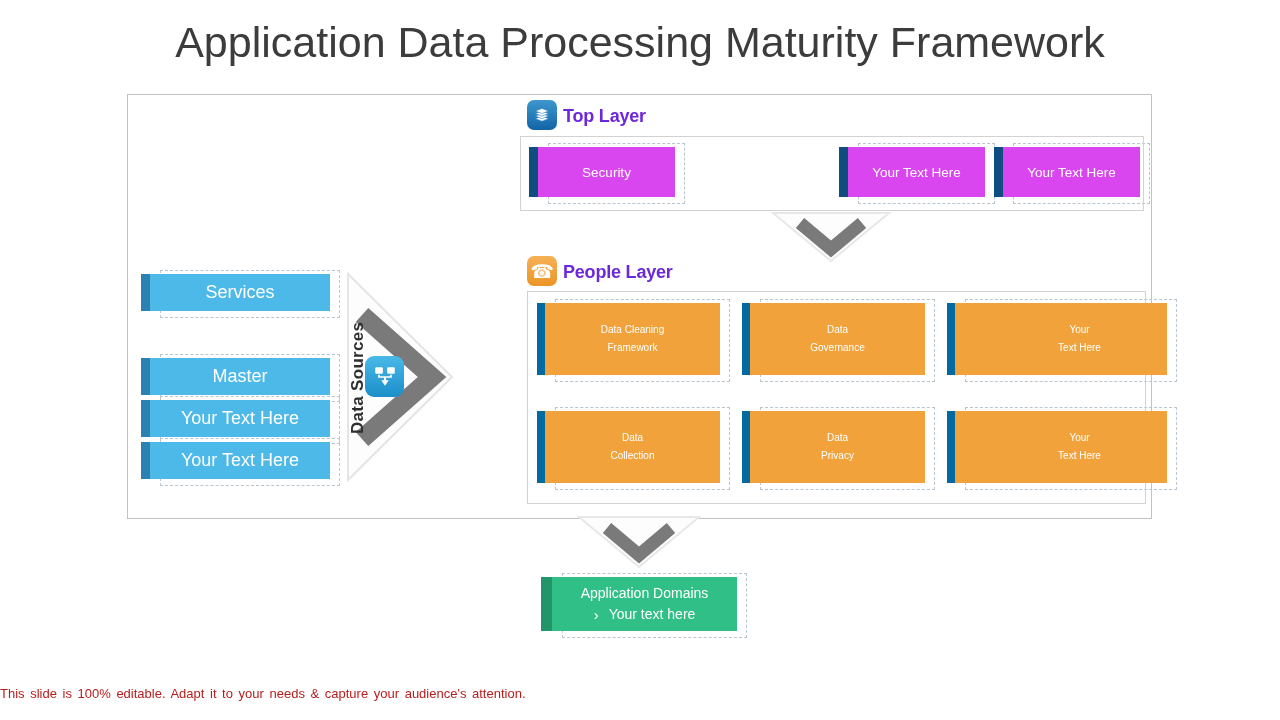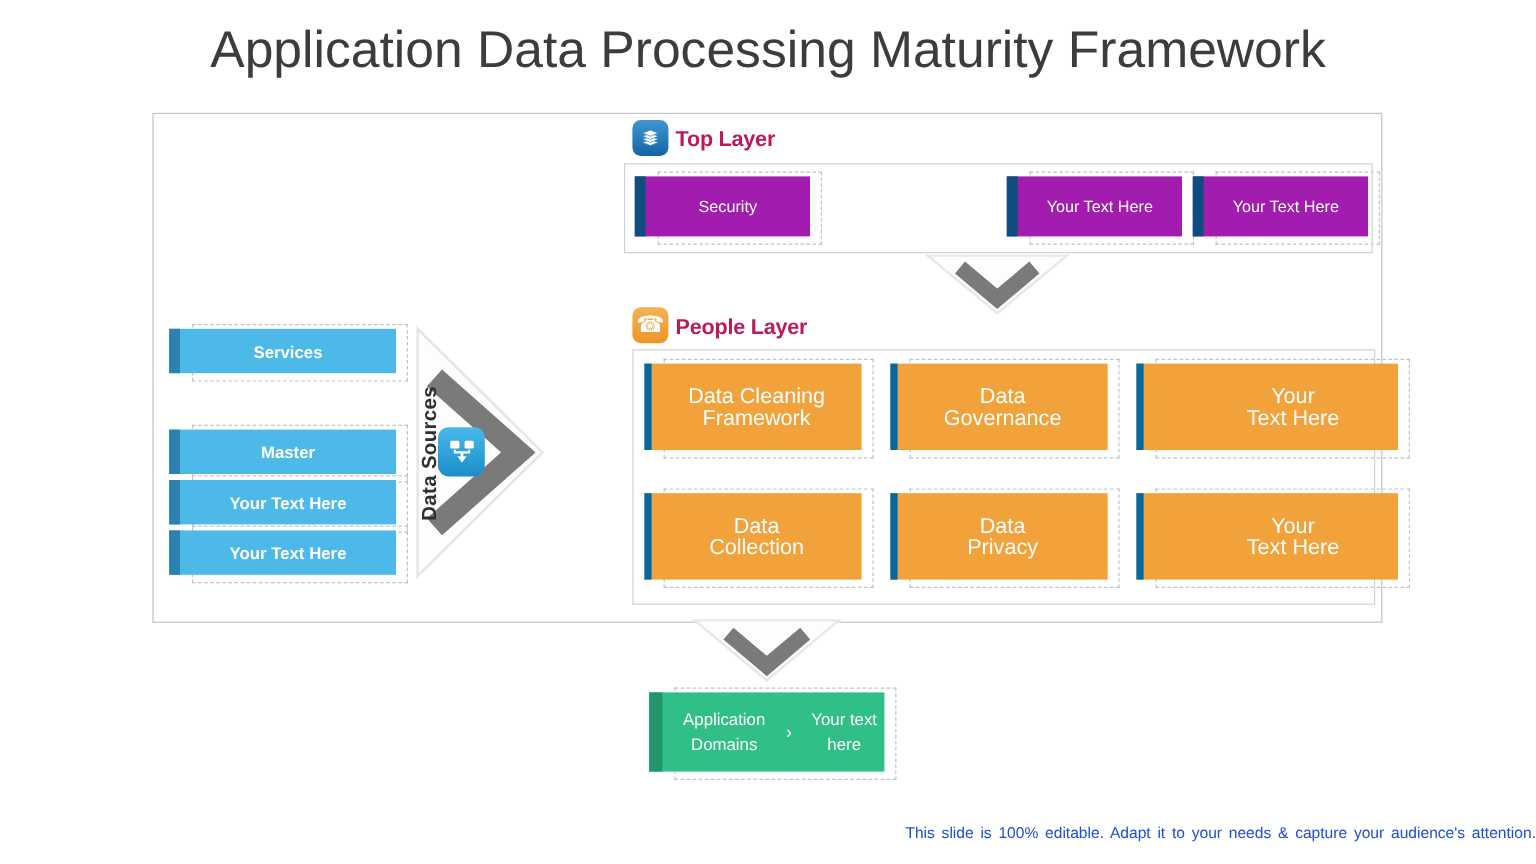--- a/index.html
+++ b/index.html
@@ -19,64 +19,64 @@
   .frame-top{left:520px;top:136px;width:622px;height:73px;}
   .frame-master{left:527px;top:291px;width:617px;height:211px;}
 
   .hdr-icon{
     position:absolute;width:30px;height:30px;border-radius:7px;
     display:flex;align-items:center;justify-content:center;
   }
   .hdr-icon-top{left:527px;top:100px;background:linear-gradient(180deg,#3e97cd 0%,#1264a6 100%);}
   .hdr-icon-master{left:527px;top:256px;background:linear-gradient(180deg,#f6b155 0%,#ec9526 100%);}
   .hdr-icon-master span{color:#fff;font-family:"DejaVu Sans",sans-serif;font-size:19px;line-height:1;}
-  .hdr-label{position:absolute;font-size:18px;font-weight:bold;color:#be185d;letter-spacing:-0.2px;}
+  .hdr-label{position:absolute;font-size:18px;font-weight:bold;color:#6d28d9;letter-spacing:-0.2px;}
   .hdr-label-top{left:563px;top:106px;}
   .hdr-label-master{left:563px;top:262px;}
 
   
   .pbox{position:absolute;display:flex;align-items:center;justify-content:center;
         color:#fff;text-align:center;}
   .pbox::after{
     content:"";position:absolute;top:-4px;bottom:-7px;left:10px;right:-10px;
     border:1px dashed #b9c5cf;z-index:-1;
   }
-  .tbox{width:137px;height:50px;top:147px;background:#a21caf;border-left:9px solid #0e4d7f;font-size:13.5px;}
+  .tbox{width:137px;height:50px;top:147px;background:#d946ef;border-left:9px solid #0e4d7f;font-size:13.5px;}
   .tb0{left:529px;} .tb1{left:684px;} .tb2{left:839px;} .tb3{left:994px;}
 
-  .sbox{left:141px;width:180px;height:37px;background:#4cb9e9;border-left:9px solid #2b81af;font-size:14px;font-weight:bold;}
+  .sbox{left:141px;width:180px;height:37px;background:#4cb9e9;border-left:9px solid #2b81af;font-size:18px;}
   .sb0{top:274px;} .sb1{top:316px;} .sb2{top:358px;} .sb3{top:400px;} .sb4{top:442px;}
 
-  .mbox{width:175px;height:72px;background:#f2a23b;border-left:6px solid #0369a1;
-        font-size:18px;line-height:18px;white-space:pre-line;}
+  .mbox{width:175px;height:72px;background:#f2a23b;border-left:8px solid #0369a1;
+        font-size:10px;line-height:18px;white-space:pre-line;}
   .mr0{top:303px;} .mr1{top:411px;}
   .mc0{left:537px;} .mc1{left:742px;} .mc2{left:947px;padding-left:37px;}
 
-  .abox{left:541px;top:577px;width:185px;height:66px;background:#30bf86;border-left:11px solid #22966a;
-        flex-direction:row;font-size:14px;line-height:21px;}
+  .abox{left:541px;top:577px;width:185px;height:54px;background:#30bf86;border-left:11px solid #22966a;
+        flex-direction:column;font-size:14px;line-height:21px;}
   .abox .l2{display:flex;align-items:center;gap:10px;}
   .abox .bullet{font-size:15px;}
 
   .ds-label{
     position:absolute;left:346px;top:302px;width:24px;height:152px;
     display:flex;align-items:center;justify-content:center;
     writing-mode:vertical-rl;transform:rotate(180deg);
     font-size:17px;font-weight:bold;color:#2f2f2f;letter-spacing:0.3px;
   }
   .arrow-right{position:absolute;left:346px;top:271px;}
   .arrow-down1{position:absolute;left:770px;top:211px;}
   .arrow-down2{position:absolute;left:576px;top:515px;}
   .merge-icon{
     position:absolute;left:365px;top:356px;width:39px;height:41px;border-radius:9px;
     background:linear-gradient(180deg,#49b9e9 0%,#1b8ec9 100%);
     display:flex;align-items:center;justify-content:center;
   }
   .footer{
-    position:absolute;left:0;right:0;top:686px;text-align:right;
-    font-size:13px;color:#1d4ed8;word-spacing:2px;
+    position:absolute;left:0;right:0;top:686px;text-align:left;
+    font-size:13px;color:#b91c1c;word-spacing:2px;
   }
 </style>
 </head>
 <body>
 
 <div class="stage">
 
   <div class="title">Application Data Processing Maturity Framework</div>
 
   <div class="main-frame"></div>

